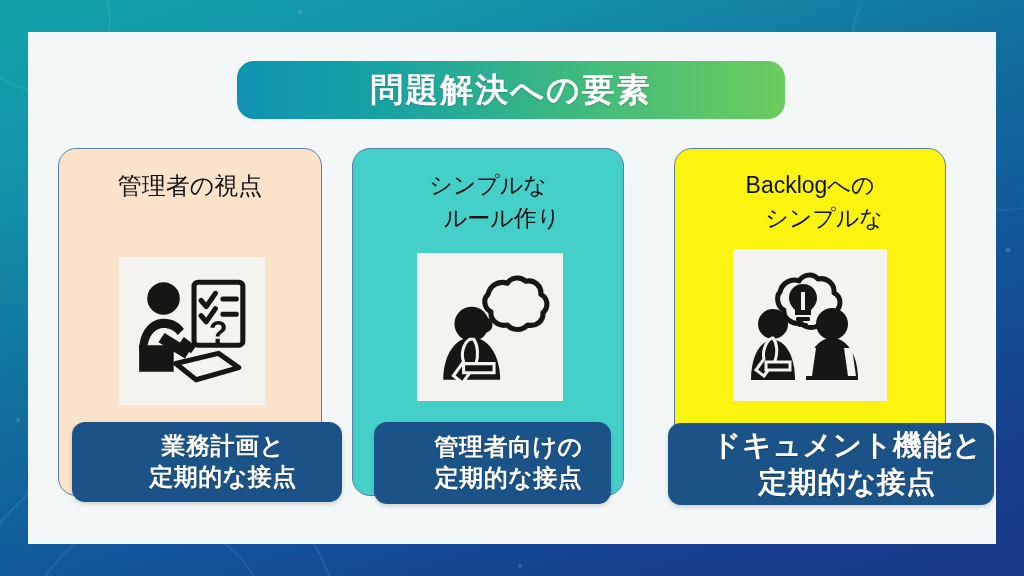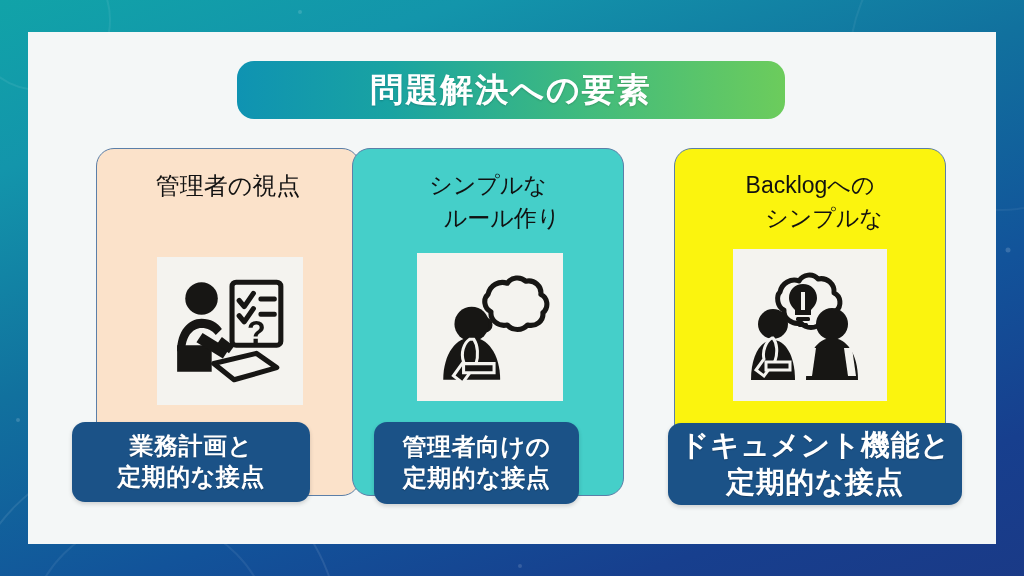--- a/index.html
+++ b/index.html
@@ -68,21 +68,21 @@
   }
 
   .card {
     position: absolute;
     top: 148px;
     height: 348px;
     border-radius: 18px;
     border: 1.6px solid #5b7fa8;
     box-sizing: border-box;
   }
-  .card-1 { left: 58px;  width: 264px; background: #fbe2ca; margin-left: 38px; }
+  .card-1 { left: 58px;  width: 264px; background: #fbe2ca; }
   .card-2 { left: 352px; width: 272px; background: #45cfc9; }
   .card-3 { left: 674px; width: 272px; background: #fbf40e; }
 
   .card-title {
     position: absolute;
     left: 0;
     right: 0;
     top: 20px;
     color: #111111;
     font-size: 23px;
@@ -110,20 +110,21 @@
 
   
   .label-box {
     position: absolute;
     border-radius: 13px;
     background: #1b5287;
     display: flex;
     align-items: center;
     justify-content: center;
     box-shadow: 0 2px 4px rgba(0,0,0,0.16);
+    padding-left: 32px;
   }
   .label-1 { left: 72px;  top: 422px; width: 238px; height: 80px; }
   .label-2 { left: 374px; top: 422px; width: 205px; height: 82px; }
   .label-3 { left: 668px; top: 423px; width: 294px; height: 82px; }
 
   .label-text {
     color: #ffffff;
     font-size: 24px;
     font-weight: bold;
     line-height: 1.28;

